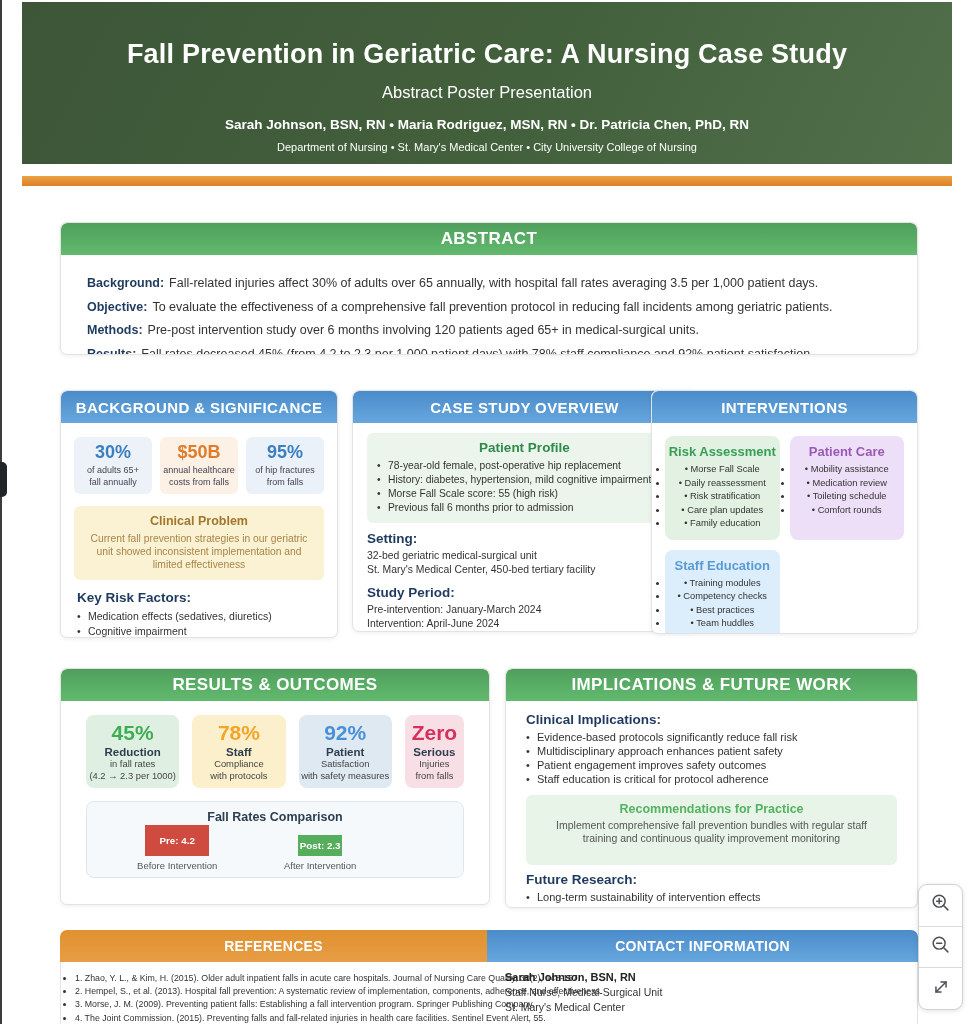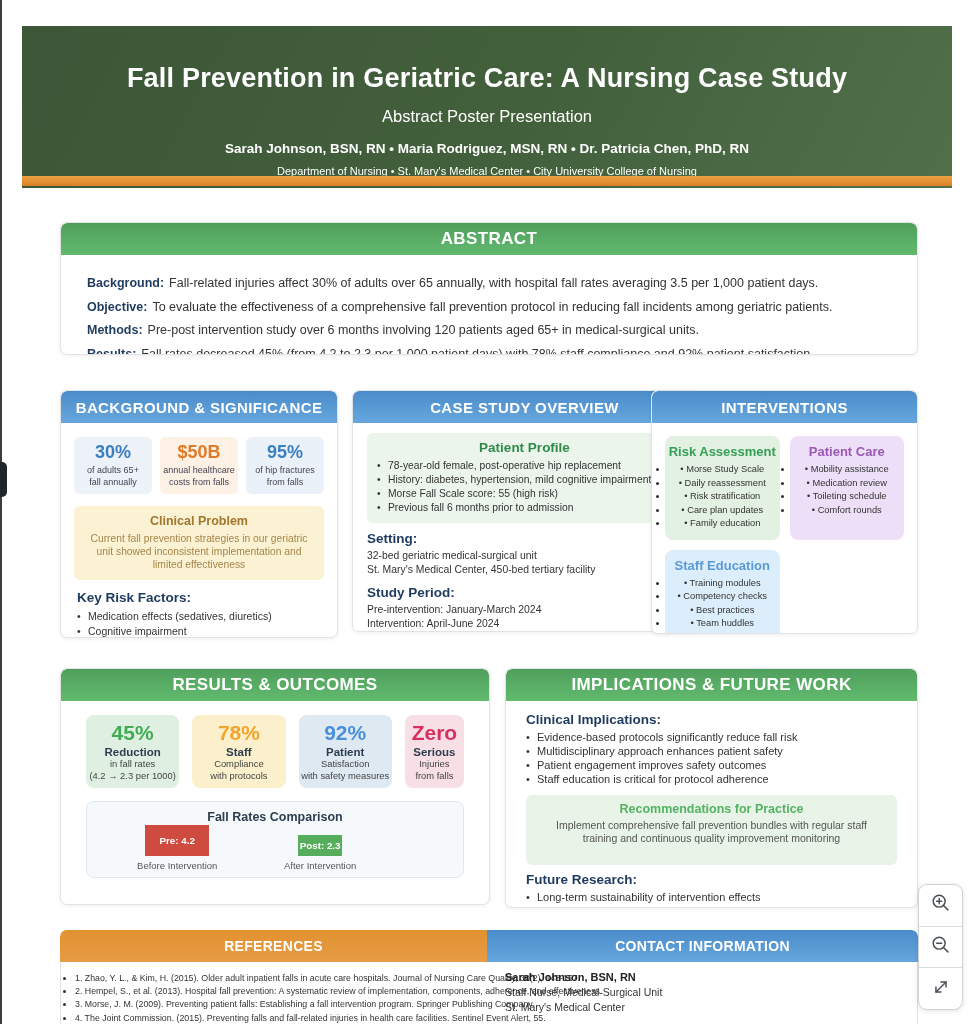--- a/index.html
+++ b/index.html
@@ -9,21 +9,21 @@
     background: #ffffff;
     font-family: "Liberation Sans", sans-serif;
     overflow: hidden;
     color: #333;
   }
   .left-edge { position:absolute; left:0; top:0; width:2px; height:1024px; background:#3a3d40; }
   .side-tab { position:absolute; left:0; top:462px; width:7px; height:35px; background:#222527; border-radius:0 5px 5px 0; }
 
   
   .poster-header {
-    position:absolute; left:22px; top:26px; width:930px; height:162px;
+    position:absolute; left:22px; top:2px; width:930px; height:162px;
     background: linear-gradient(118deg,#3c5637 0%,#43603c 55%,#51704a 100%);
     color:#fff; text-align:center;
   }
   .poster-title { font-size:27px; font-weight:bold; padding-top:37px; letter-spacing:0.2px; }
   .poster-subtitle { font-size:16.5px; margin-top:13px; }
   .poster-authors { font-size:13.5px; font-weight:bold; margin-top:15px; }
   .poster-affil { font-size:11px; margin-top:9px; }
   .accent-bar { position:absolute; left:22px; top:176px; width:930px; height:10px;
     background: linear-gradient(180deg,#eca243,#dc8026); }
 
@@ -209,21 +209,21 @@
     <div class="lines"><span>Pre-intervention: January-March 2024</span><br><span>Intervention: April-June 2024</span><br></div>
   </div>
 </div>
 
 <div class="card" id="iv-card">
   <div class="card-head head-blue fs15">INTERVENTIONS</div>
   <div class="iv-grid">
     <div class="iv-box iv1">
       <div class="iv-title">Risk Assessment</div>
       <ul>
-        <li>• <span>Morse Study Scale</span></li>
+        <li>• <span>Morse Fall Scale</span></li>
         <li>• <span>Daily reassessment</span></li>
         <li>• <span>Risk stratification</span></li>
         <li>• <span>Care plan updates</span></li>
         <li>• <span>Family education</span></li>
       </ul>
     </div>
     <div class="iv-box iv4">
       <div class="iv-title">Patient Care</div>
       <ul>
         <li>• <span>Mobility assistance</span></li>

